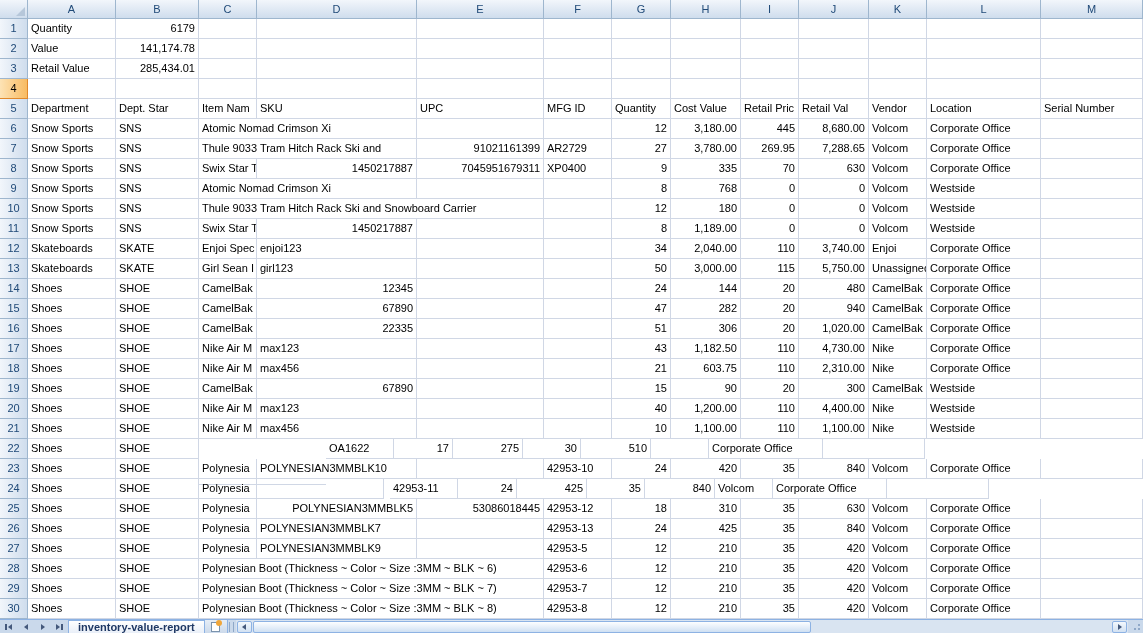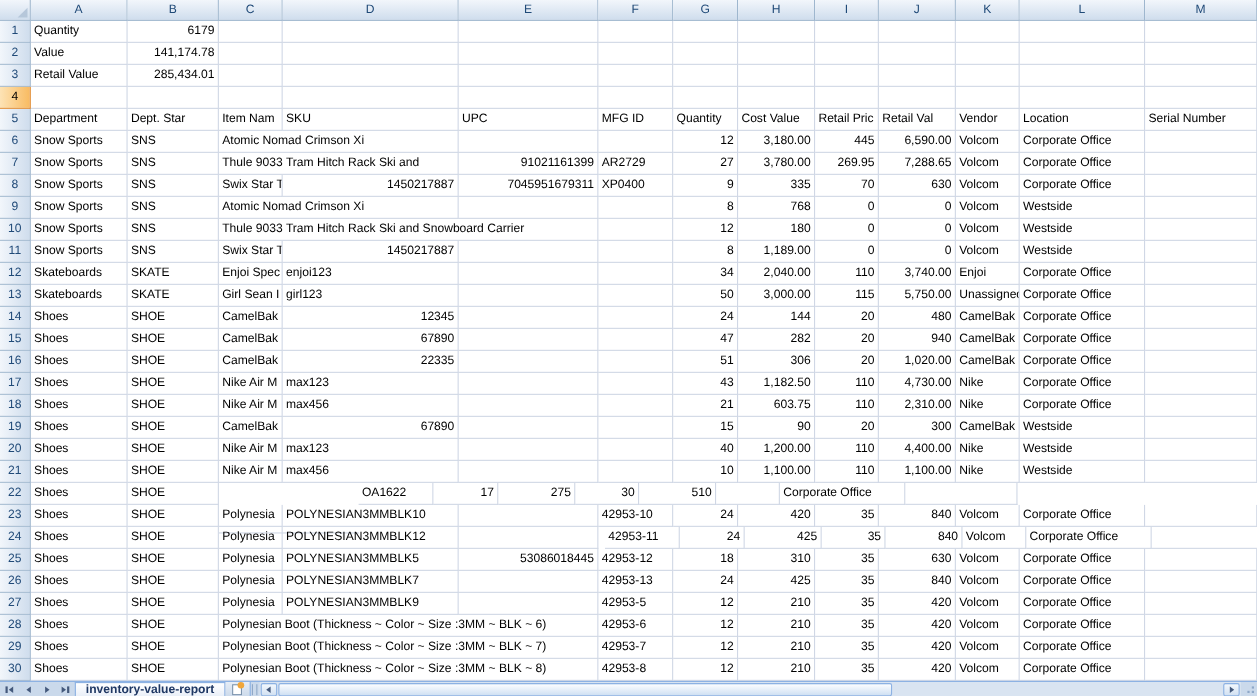--- a/index.html
+++ b/index.html
@@ -212,21 +212,21 @@
       <div class="sheet-row">
         <div class="row-hdr">6</div>
         <div class="cell" style="width: 88px;">Snow Sports</div>
         <div class="cell" style="width: 83px;">SNS</div>
         <div class="cell" style="width: 218px;">Atomic Nomad Crimson Xi</div>
         <div class="cell" style="width: 127px;"></div>
         <div class="cell" style="width: 68px;"></div>
         <div class="cell num" style="width: 59px;">12</div>
         <div class="cell num" style="width: 70px;">3,180.00</div>
         <div class="cell num" style="width: 58px;">445</div>
-        <div class="cell num" style="width: 70px;">6,590.00</div>
+        <div class="cell num" style="width: 70px;">8,680.00</div>
         <div class="cell" style="width: 58px;">Volcom</div>
         <div class="cell" style="width: 114px;">Corporate Office</div>
         <div class="cell" style="width: 102px;"></div>
       </div>
       <div class="sheet-row">
         <div class="row-hdr">7</div>
         <div class="cell" style="width: 88px;">Snow Sports</div>
         <div class="cell" style="width: 83px;">SNS</div>
         <div class="cell" style="width: 218px;">Thule 9033 Tram Hitch Rack Ski and</div>
         <div class="cell num" style="width: 127px;">91021161399</div>
@@ -488,37 +488,36 @@
         <div class="cell num" style="width: 70px;">840</div>
         <div class="cell" style="width: 58px;">Volcom</div>
         <div class="cell" style="width: 114px;">Corporate Office</div>
         <div class="cell" style="width: 102px;"></div>
       </div>
       <div class="sheet-row">
         <div class="row-hdr">24</div>
         <div class="cell" style="width: 88px;">Shoes</div>
         <div class="cell" style="width: 83px;">SHOE</div>
         <div class="cell" style="width: 58px;">Polynesia</div>
-        <div class="cell" style="width: 160px;">POLYNESIAN3MMBLK12</div>
         <div class="cell" style="width: 127px;"></div>
         <div class="cell" style="width: 68px; margin-left: 6px;">42953-11</div>
         <div class="cell num" style="width: 59px;">24</div>
         <div class="cell num" style="width: 70px;">425</div>
         <div class="cell num" style="width: 58px;">35</div>
         <div class="cell num" style="width: 70px;">840</div>
         <div class="cell" style="width: 58px;">Volcom</div>
         <div class="cell" style="width: 114px;">Corporate Office</div>
         <div class="cell" style="width: 102px;"></div>
       </div>
       <div class="sheet-row">
         <div class="row-hdr">25</div>
         <div class="cell" style="width: 88px;">Shoes</div>
         <div class="cell" style="width: 83px;">SHOE</div>
         <div class="cell" style="width: 58px;">Polynesia</div>
-        <div class="cell" style="width: 160px;">POLYNESIAN3MMBLK5</div>
+        <div class="cell" style="width: 160px; text-align: right;">POLYNESIAN3MMBLK5</div>
         <div class="cell num" style="width: 127px;">53086018445</div>
         <div class="cell" style="width: 68px;">42953-12</div>
         <div class="cell num" style="width: 59px;">18</div>
         <div class="cell num" style="width: 70px;">310</div>
         <div class="cell num" style="width: 58px;">35</div>
         <div class="cell num" style="width: 70px;">630</div>
         <div class="cell" style="width: 58px;">Volcom</div>
         <div class="cell" style="width: 114px;">Corporate Office</div>
         <div class="cell" style="width: 102px;"></div>
       </div>

